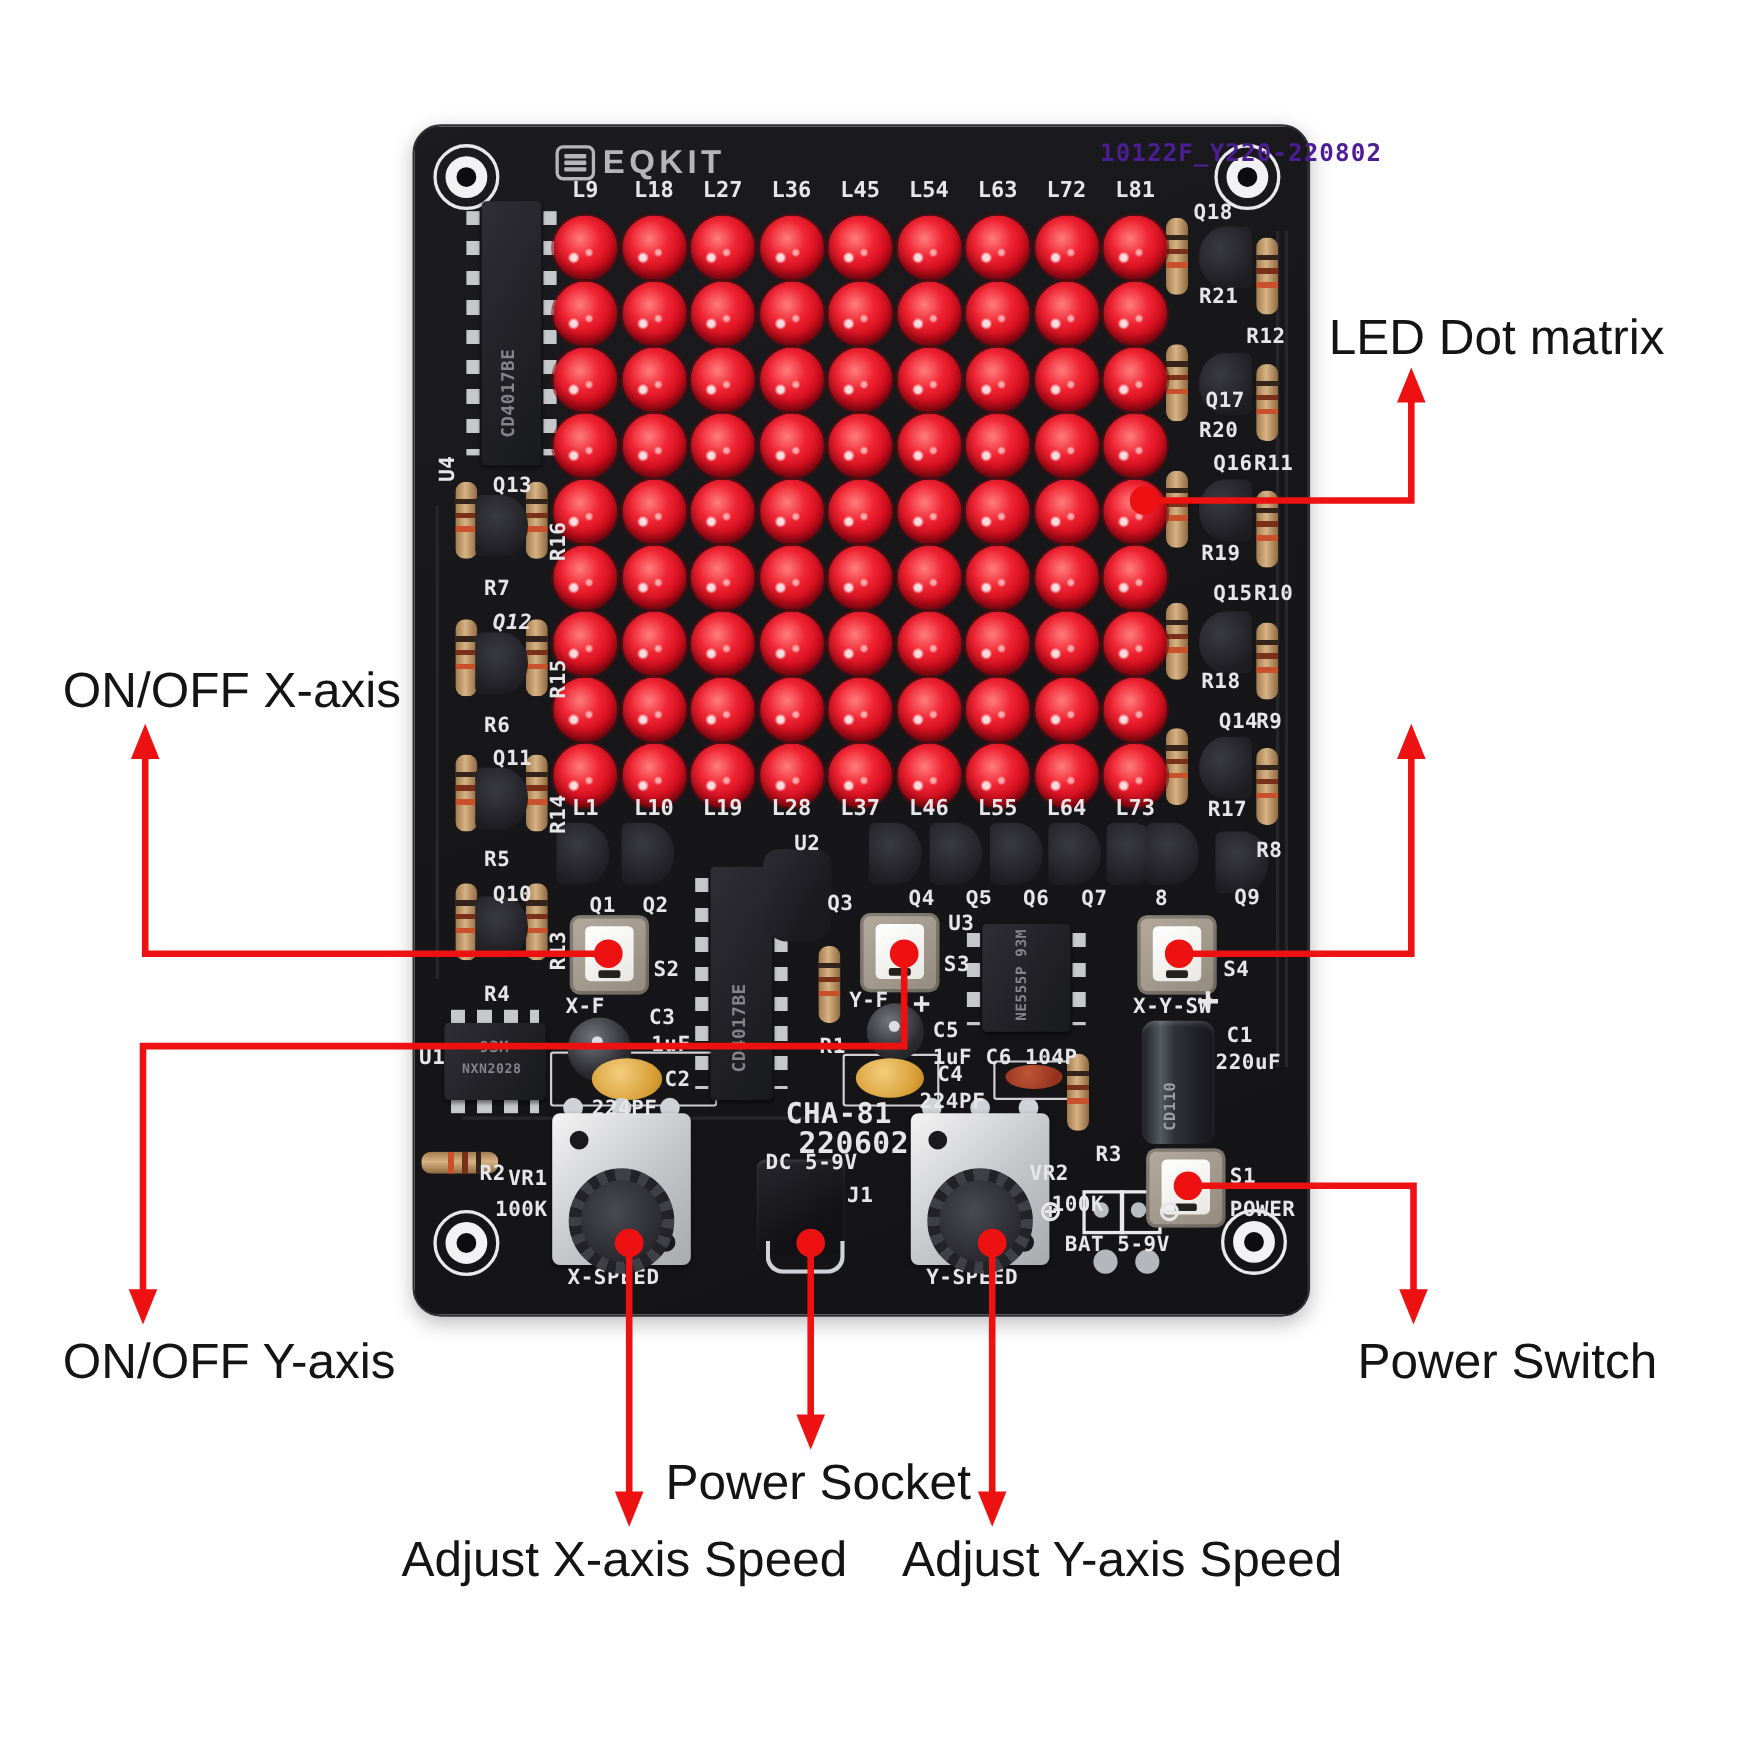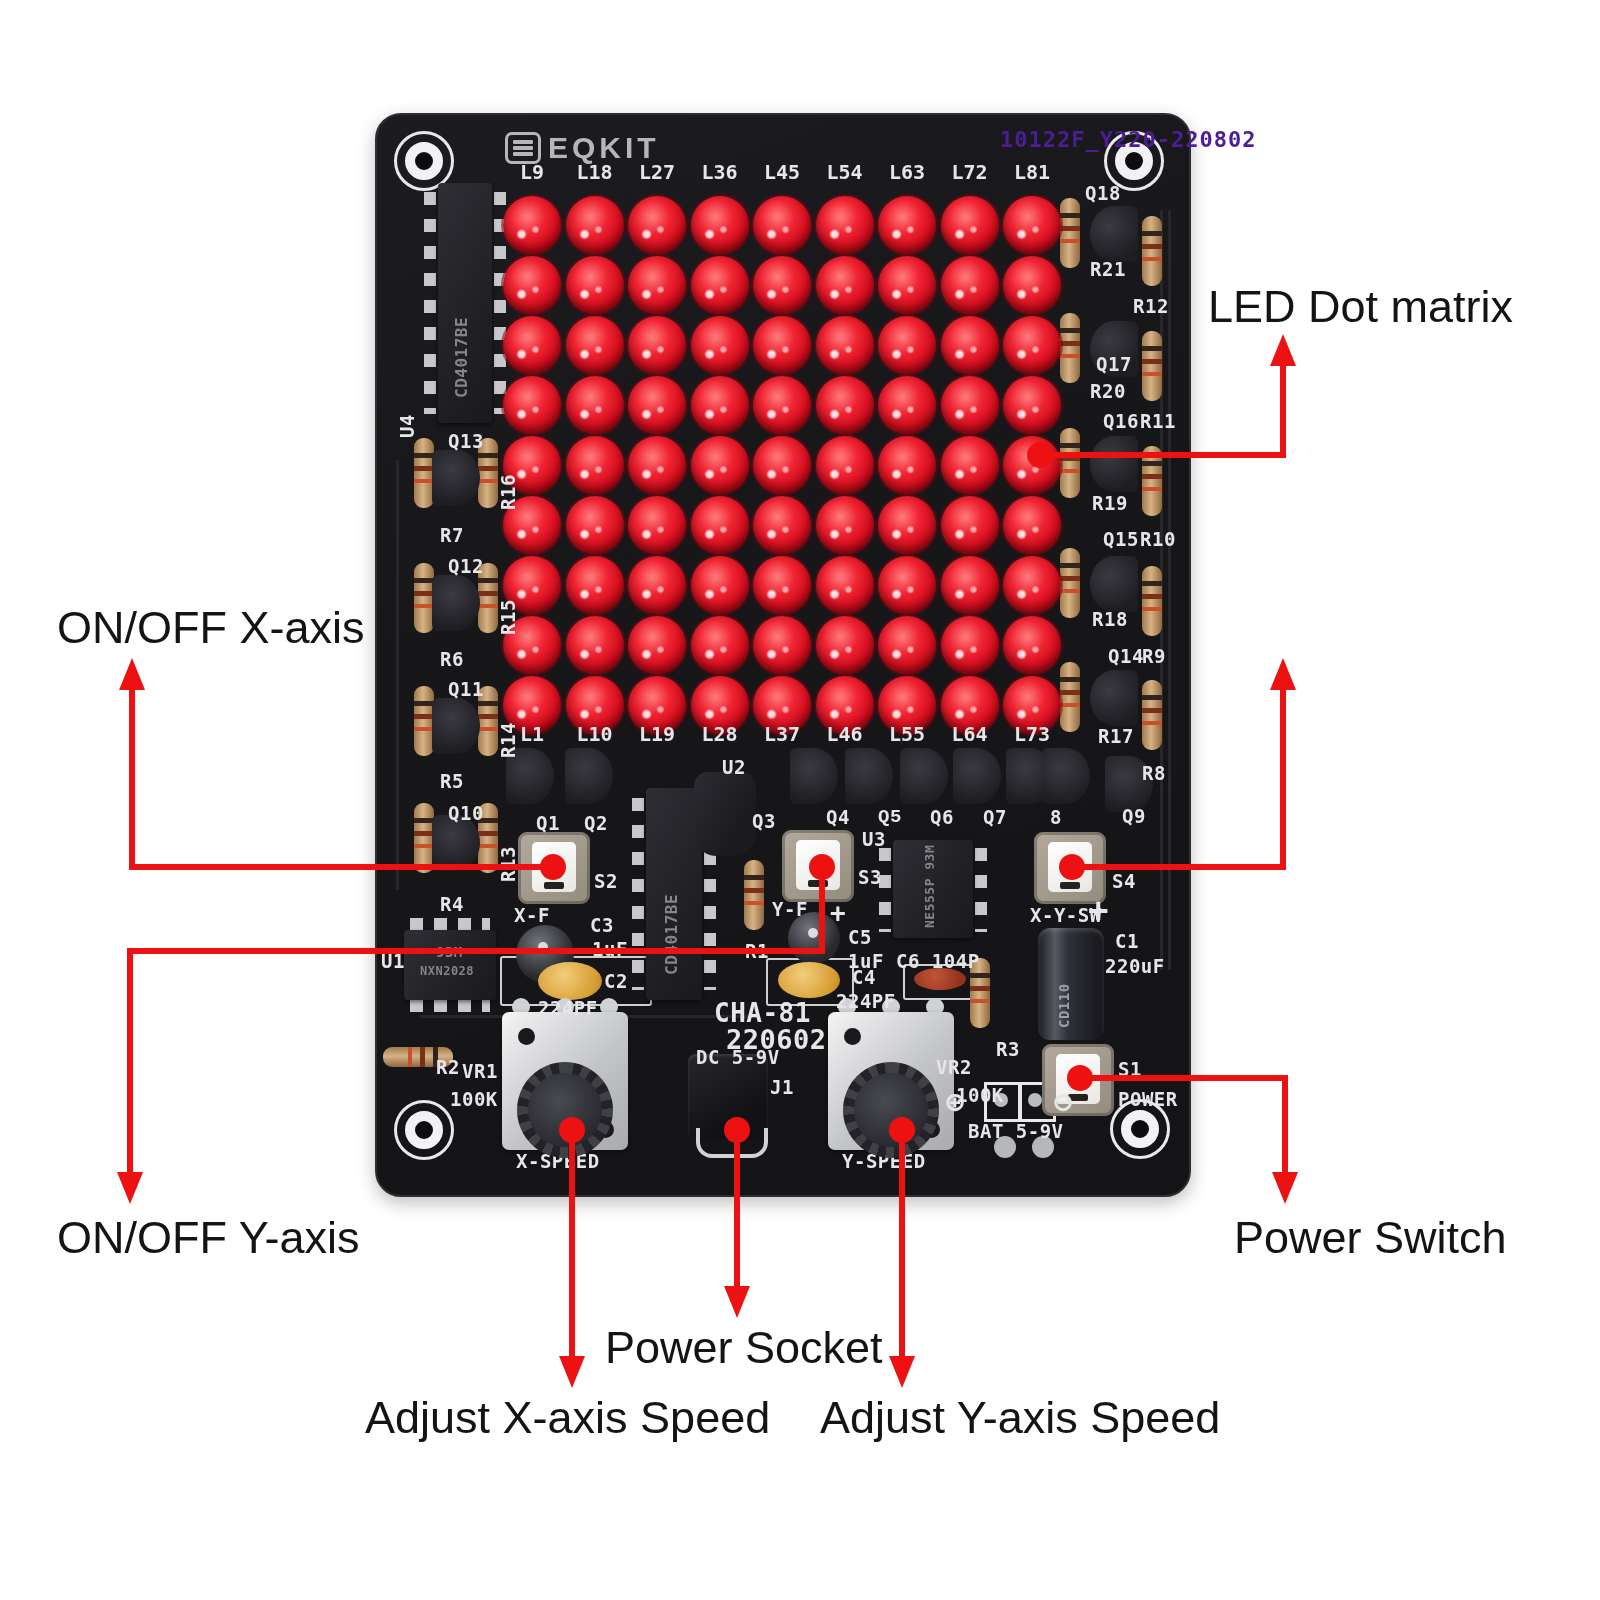--- a/index.html
+++ b/index.html
@@ -204,21 +204,21 @@
       <polygon points="572,1388 559,1356 585,1356" fill="#ee1111"></polygon>
       <circle cx="572" cy="1130" r="13" fill="#ee1111"></circle>
       <polyline points="902,1130 902,1370" fill="none" stroke="#ee1111" stroke-width="6" stroke-linejoin="miter"></polyline>
       <polygon points="902,1388 889,1356 915,1356" fill="#ee1111"></polygon>
       <circle cx="902" cy="1130" r="13" fill="#ee1111"></circle>
     </svg>
 <div class="silk" style="left: 396px; top: 438px; transform-origin: 0px 0px; transform: rotate(-90deg);">U4</div>
     <div class="silk" style="left: 448px; top: 430px;">Q13</div>
     <div class="silk" style="left: 440px; top: 524px;">R7</div>
     <div class="silk" style="left: 497px; top: 510px; transform-origin: 0px 0px; transform: rotate(-90deg);">R16</div>
-    <div class="silk" style="left: 448px; top: 555px;">Q12</div>
+    <div class="silk" style="left: 448px; top: 555px; font-style: italic;">Q12</div>
     <div class="silk" style="left: 440px; top: 648px;">R6</div>
     <div class="silk" style="left: 497px; top: 635px; transform-origin: 0px 0px; transform: rotate(-90deg);">R15</div>
     <div class="silk" style="left: 448px; top: 678px;">Q11</div>
     <div class="silk" style="left: 440px; top: 770px;">R5</div>
     <div class="silk" style="left: 497px; top: 758px; transform-origin: 0px 0px; transform: rotate(-90deg);">R14</div>
     <div class="silk" style="left: 448px; top: 802px;">Q10</div>
     <div class="silk" style="left: 440px; top: 893px;">R4</div>
     <div class="silk" style="left: 497px; top: 882px; transform-origin: 0px 0px; transform: rotate(-90deg);">R13</div>
     <div class="silk" style="left: 1085px; top: 182px;">Q18</div>
     <div class="silk" style="left: 1090px; top: 258px;">R21</div>

